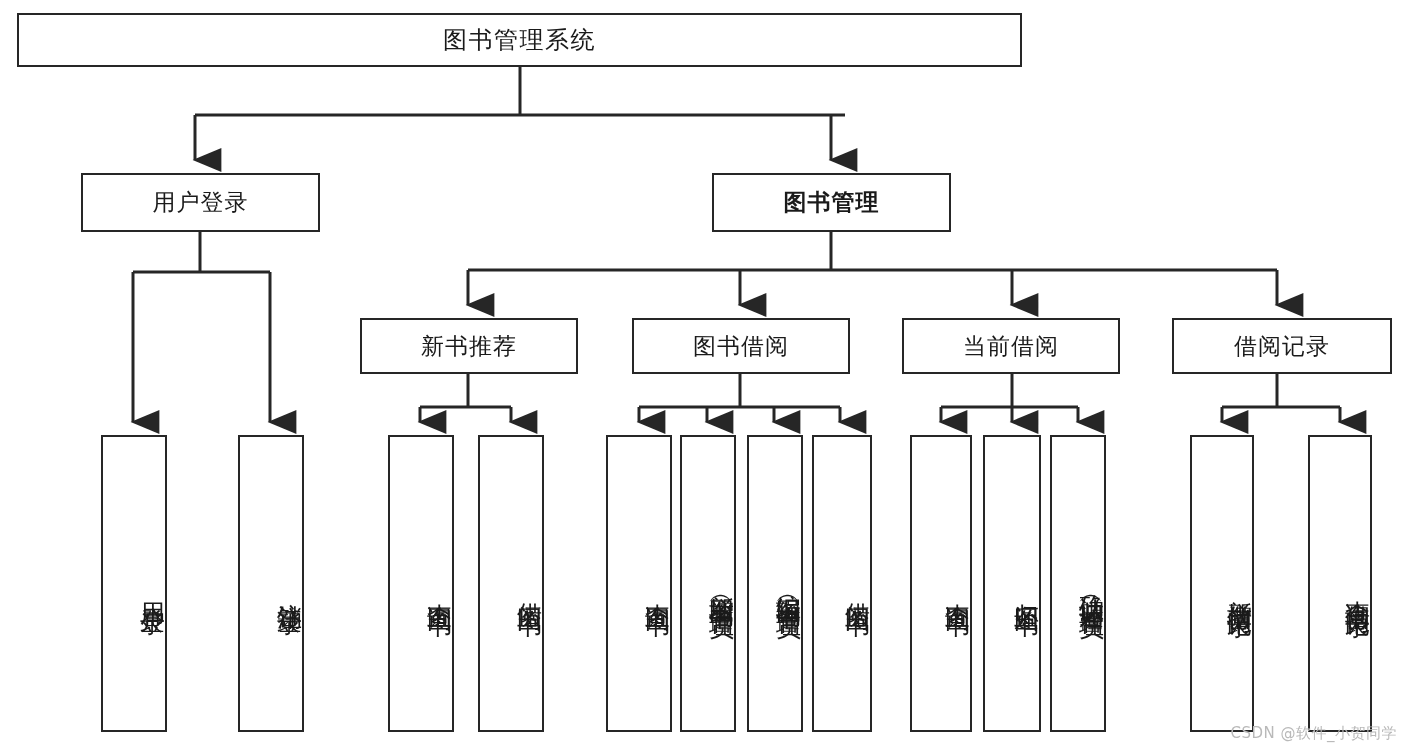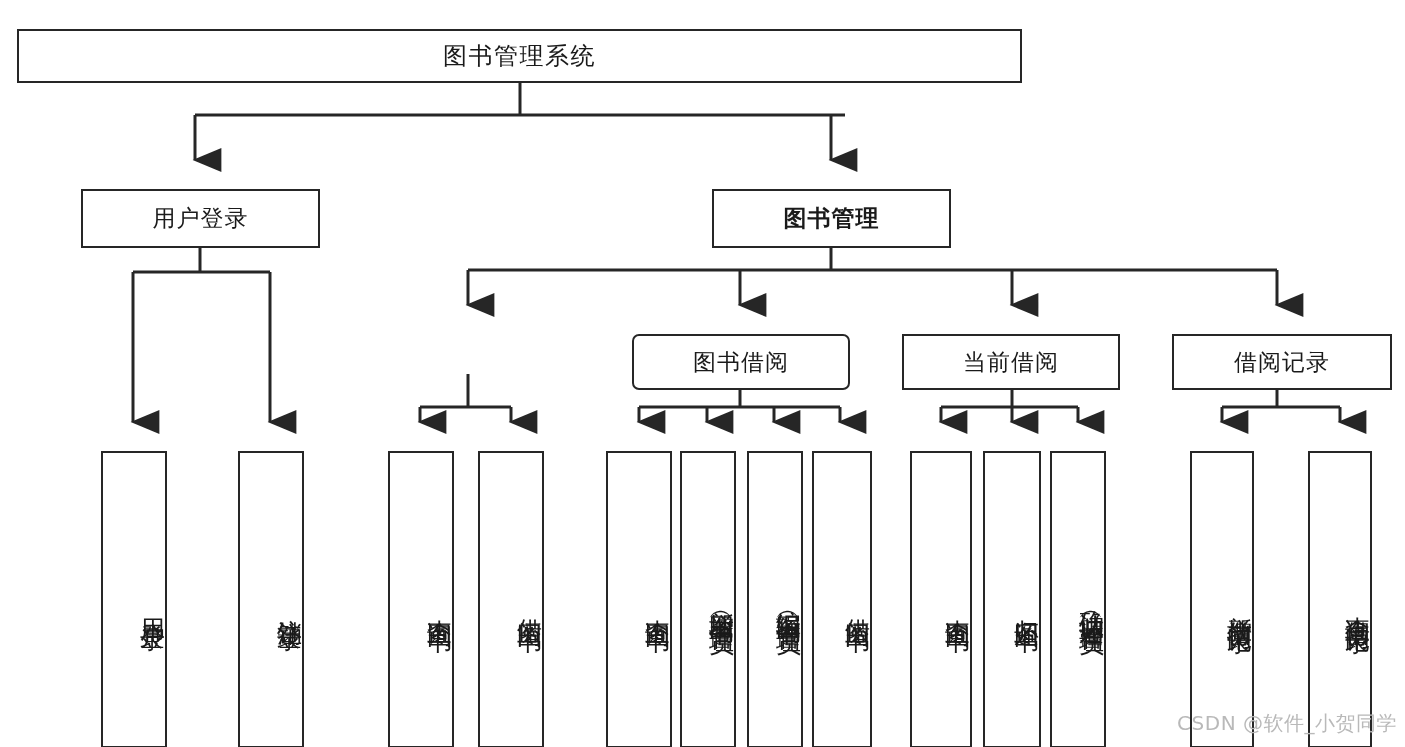--- a/index.html
+++ b/index.html
@@ -13,21 +13,20 @@
   #canvas{position:absolute;left:0;top:0;width:1405px;height:747px;}
   .node{
     position:absolute;
     box-sizing:border-box;
     border:2px solid #262626;
     background:#ffffff;
     display:flex;
     align-items:center;
     justify-content:center;
     color:#1a1a1a;
-    margin-top:16px;
   }
   .node.h-node{ font-size:23px; letter-spacing:1px; }
   .node.root{ font-size:24px; letter-spacing:1.5px; }
   .node.leaf{
     writing-mode:vertical-rl;
     text-orientation:upright;
     font-size:25px;
     letter-spacing:3px;
     line-height:1.05;
     padding-top:10px;
@@ -37,22 +36,22 @@
   .leaf-text{
     writing-mode:vertical-rl;
     text-orientation:upright;
     display:block;
     white-space:nowrap;
   }
   svg#edges{position:absolute;left:0;top:0;width:1405px;height:747px;pointer-events:none;}
   #watermark{
     position:absolute;
     right:8px;
-    bottom:10px;
-    font-size:20px;
+    bottom:4px;
+    font-size:15px;
     color:#b9b9b9;
     letter-spacing:0.5px;
     white-space:nowrap;
     margin-left:41px;
   }
 </style>
 </head>
 <body>
 
 <div id="canvas">
@@ -112,21 +111,24 @@
     <span>图书管理系统</span>
   </div>
 
   <div class="node h-node" style="left:81px;top:173px;width:239px;height:59px;">
     <span>用户登录</span>
   </div>
   <div class="node h-node" style="left:712px;top:173px;width:239px;height:59px;font-weight:bold;">
     <span>图书管理</span>
   </div>
 
-  <div class="node h-node" style="left:632px;top:318px;width:218px;height:56px;border-radius:7px;">
+  <div class="node h-node" style="left:360px;top:318px;width:218px;height:56px;">
+    <span>新书推荐</span>
+  </div>
+  <div class="node h-node" style="left:632px;top:318px;width:218px;height:56px;">
     <span>图书借阅</span>
   </div>
   <div class="node h-node" style="left:902px;top:318px;width:218px;height:56px;">
     <span>当前借阅</span>
   </div>
   <div class="node h-node" style="left:1172px;top:318px;width:220px;height:56px;">
     <span>借阅记录</span>
   </div>
 
   <div class="node leaf" style="left:101px;top:435px;width:66px;height:297px;">

